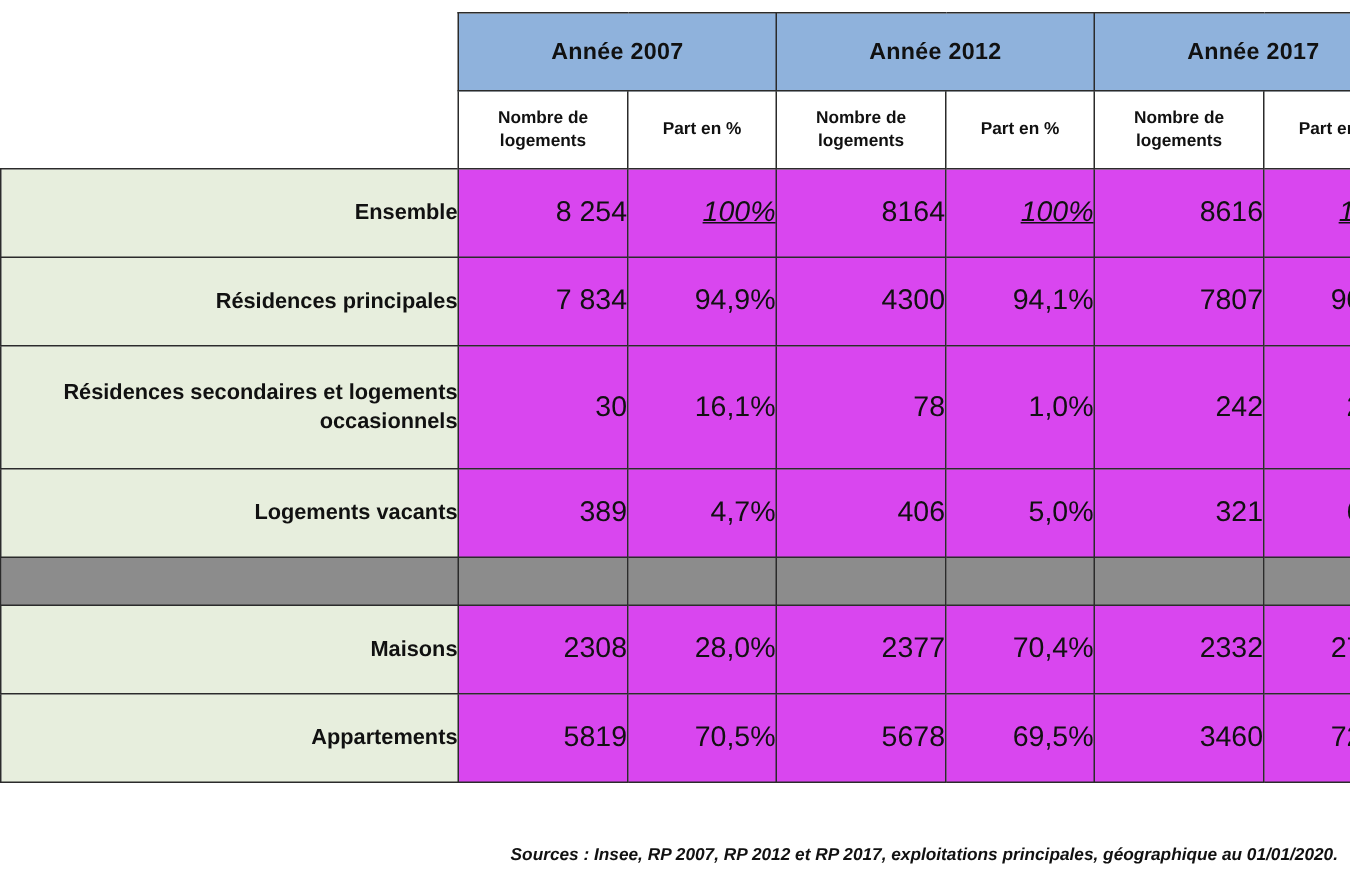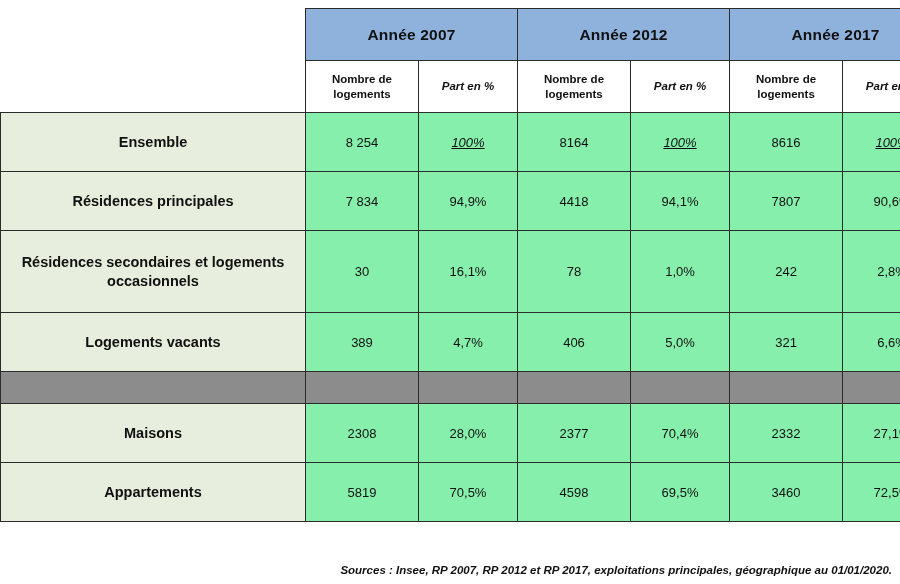--- a/index.html
+++ b/index.html
@@ -50,35 +50,34 @@
   }
   .sub-head {
     background: #ffffff;
     text-align: center;
     font-size: 11.5px;
     line-height: 1.25;
     height: 52px;
     color: #111111;
   }
   .sub-head.italic {
-    font-style: italic;
   }
   .row-label {
     background: #e7eedd;
-    text-align: center;
+    text-align: right;
     font-weight: bold;
     font-size: 14.5px;
     line-height: 1.3;
     padding: 6px 10px;
     color: #111111;
   }
   .data-cell {
-    background: #86efac;
-    text-align: center;
-    font-size: 13px;
+    background: #d946ef;
+    text-align: right;
+    font-size: 19px;
     color: #111111;
   }
   .data-cell.italic {
     font-style: italic;
     text-decoration: underline;
   }
   tr.data-row {
     height: 59px;
   }
   tr.tall-row {
@@ -144,21 +143,21 @@
         <td class="data-cell italic">100%</td>
         <td class="data-cell">8164</td>
         <td class="data-cell italic">100%</td>
         <td class="data-cell">8616</td>
         <td class="data-cell italic">100%</td>
       </tr>
       <tr class="data-row">
         <td class="row-label">Résidences principales</td>
         <td class="data-cell">7 834</td>
         <td class="data-cell">94,9%</td>
-        <td class="data-cell">4418</td>
+        <td class="data-cell">4300</td>
         <td class="data-cell">94,1%</td>
         <td class="data-cell">7807</td>
         <td class="data-cell">90,6%</td>
       </tr>
       <tr class="tall-row">
         <td class="row-label">Résidences secondaires et logements occasionnels</td>
         <td class="data-cell">30</td>
         <td class="data-cell">16,1%</td>
         <td class="data-cell">78</td>
         <td class="data-cell">1,0%</td>
@@ -189,21 +188,21 @@
         <td class="data-cell">28,0%</td>
         <td class="data-cell">2377</td>
         <td class="data-cell">70,4%</td>
         <td class="data-cell">2332</td>
         <td class="data-cell">27,1%</td>
       </tr>
       <tr class="data-row">
         <td class="row-label">Appartements</td>
         <td class="data-cell">5819</td>
         <td class="data-cell">70,5%</td>
-        <td class="data-cell">4598</td>
+        <td class="data-cell">5678</td>
         <td class="data-cell">69,5%</td>
         <td class="data-cell">3460</td>
         <td class="data-cell">72,5%</td>
       </tr>
     </tbody>
   </table>
 
   <div class="source">Sources : Insee, RP 2007, RP 2012 et RP 2017, exploitations principales, géographique au 01/01/2020.</div>
 
 </div>

